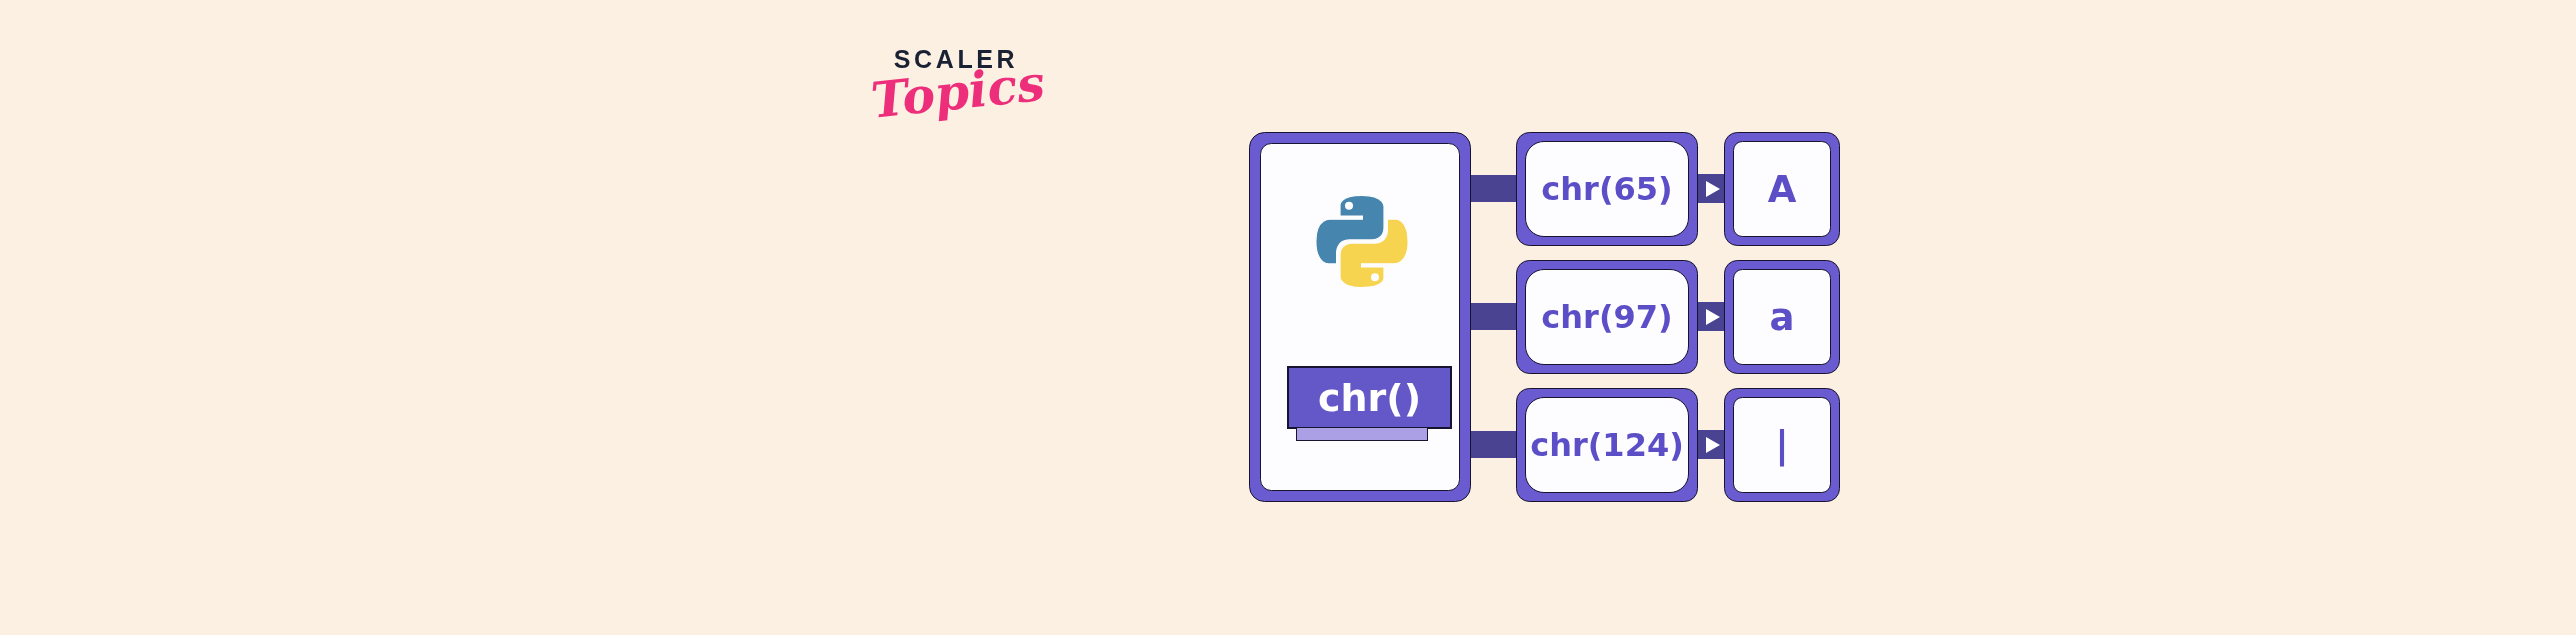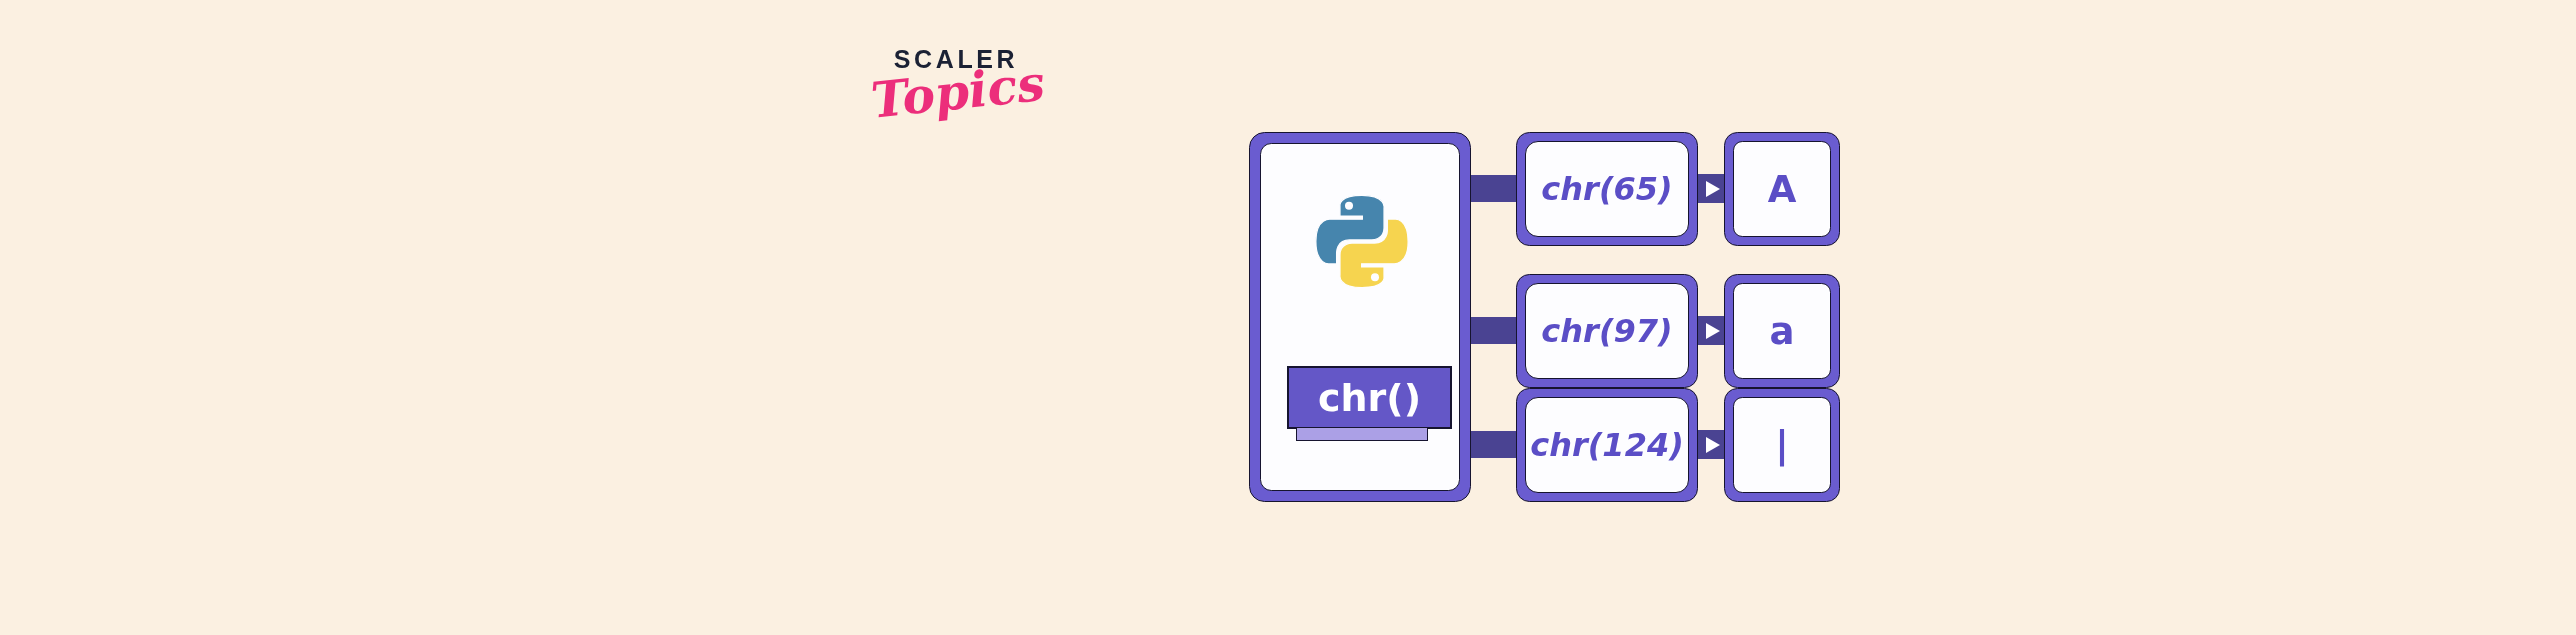--- a/index.html
+++ b/index.html
@@ -65,29 +65,29 @@
   }
   .fn-btn-shadow{
     position:absolute;left:1296px;top:428px;width:132px;height:13.4px;
     background:#ABA0E6;border:1.5px solid #16142F;border-top:none;box-sizing:border-box;
     z-index:4;
   }
 
   
   .row{ position:absolute;left:1464px;width:377px;height:114px; }
   .row.r0{ top:132px; }
-  .row.r1{ top:274px; }
+  .row.r1{ top:260px; }
   .row.r2{ top:388px; }
 
   .link-bar{
     position:absolute;left:0;top:43px;width:55px;height:27px;
     background:#4A4392; z-index:1;
   }
   .call-outer{ position:relative; left:52px;top:0;width:182px;height:114px;border-radius:13.4px; z-index:2;}
-  .call-outer .ibox{ border-radius:13px;font-style:italic; }
+  .call-outer .ibox{ border-radius:19px; }
   .call-label{
     color:#5B4EC6;font-weight:700;font-size:32px;white-space:nowrap;
   }
   .arrow-bar{
     position:absolute;left:230px;top:42px;width:37px;height:29px;
     background:#4A4392; z-index:1;
     display:flex;align-items:center;justify-content:center;
   }
   .tri-right{
     width:0;height:0;

